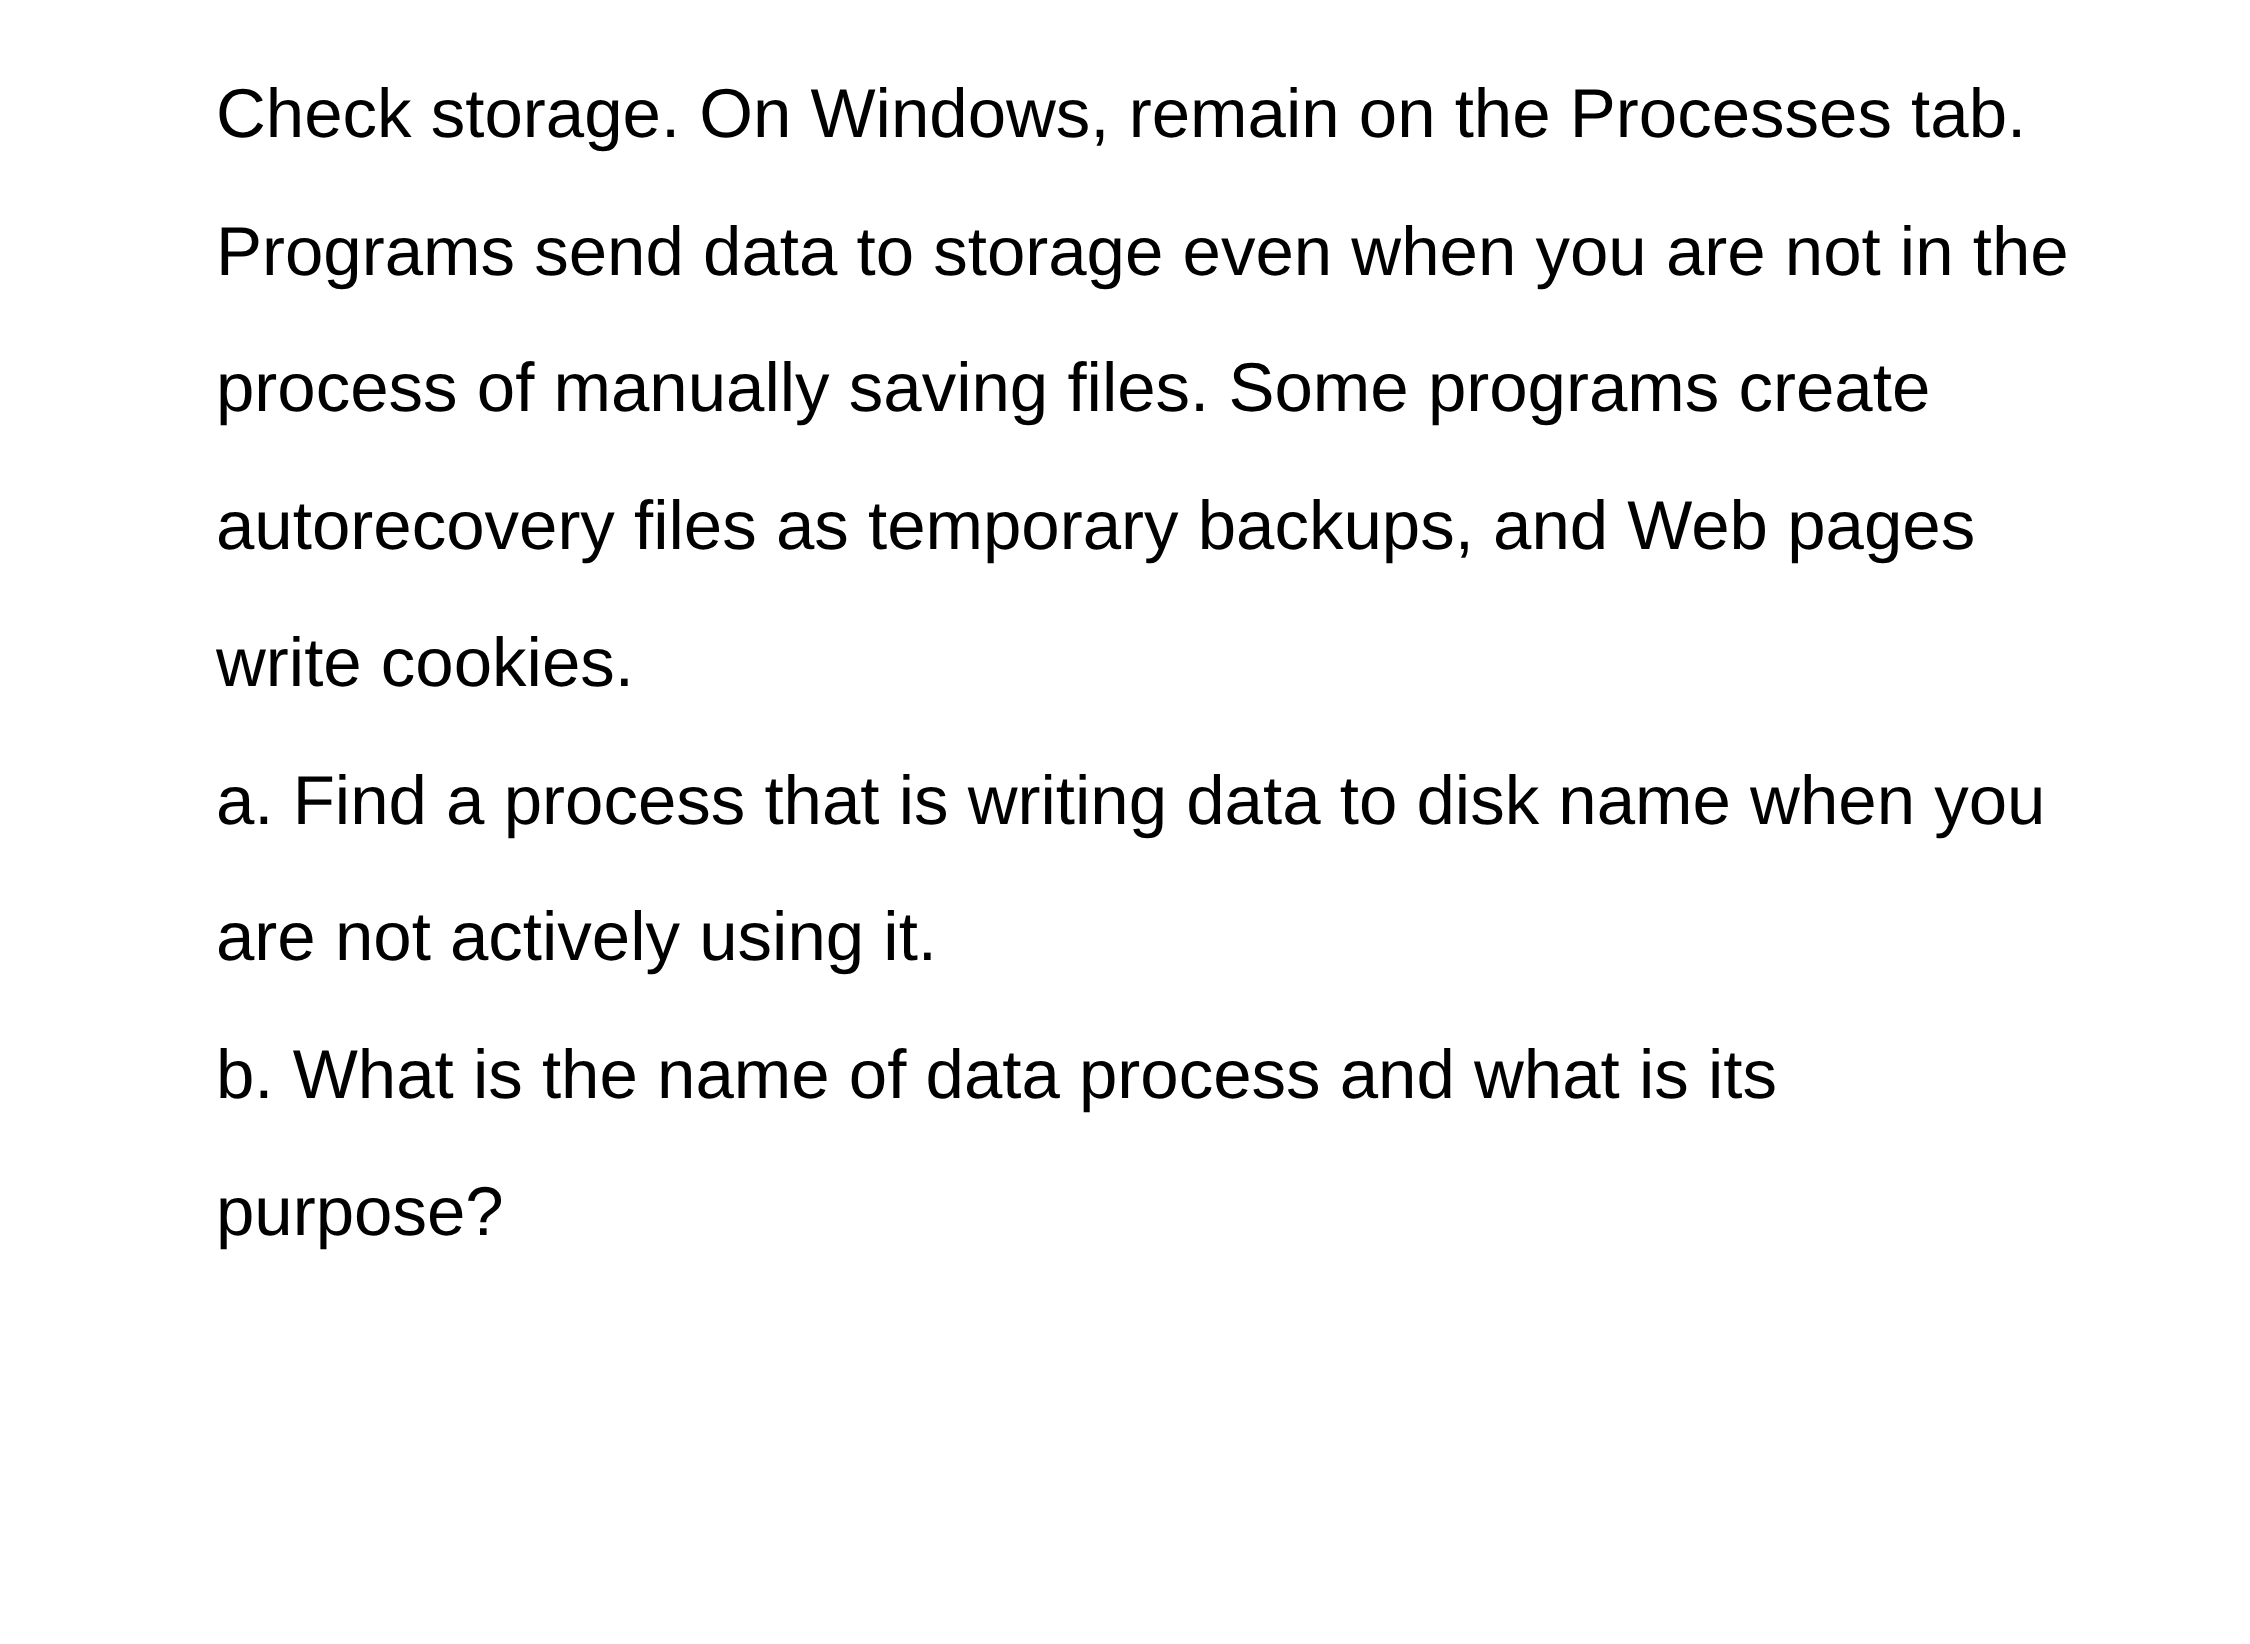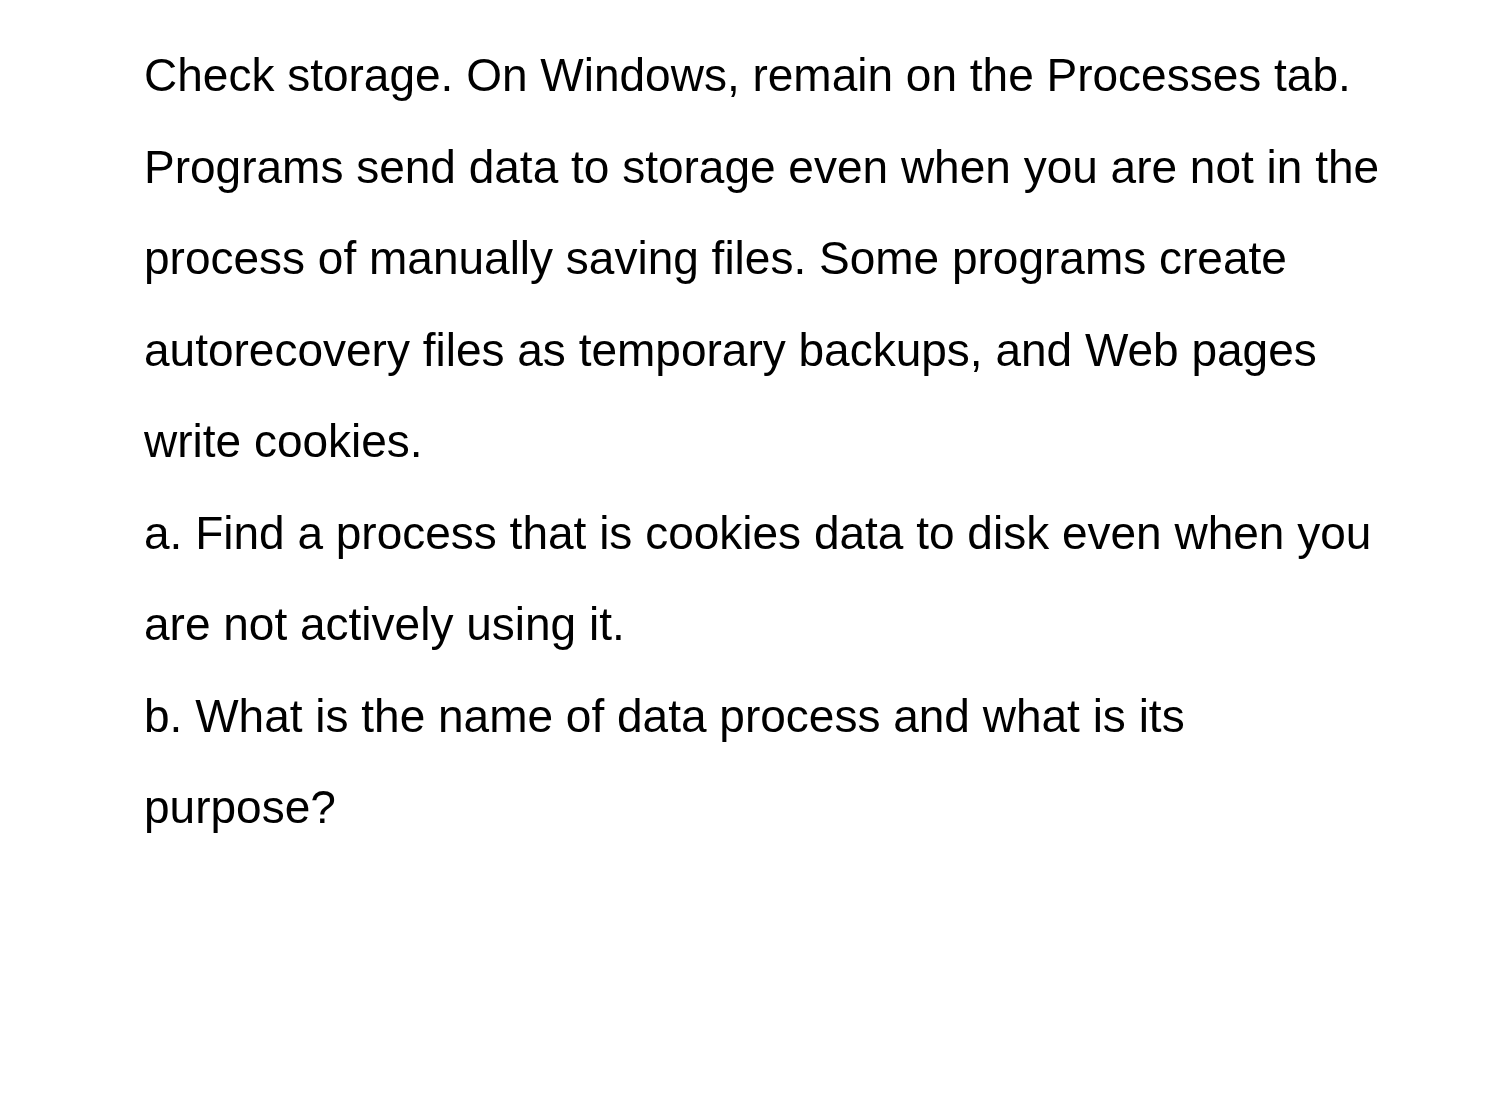--- a/index.html
+++ b/index.html
@@ -25,15 +25,15 @@
   .para {
     margin: 0;
     padding: 0;
   }
 </style>
 </head>
 <body>
 
 <div class="page">
   <p class="para">Check storage. On Windows, remain on the Processes tab. Programs send data to storage even when you are not in the process of manually saving files. Some programs create autorecovery files as temporary backups, and Web pages write cookies.</p>
-  <p class="para">a. Find a process that is cookies data to disk even when you are not actively using it.</p>
+  <p class="para">a. Find a process that is writing data to disk name when you are not actively using it.</p>
   <p class="para">b. What is the name of data process and what is its purpose?</p>
 </div>
 
 </body></html>

